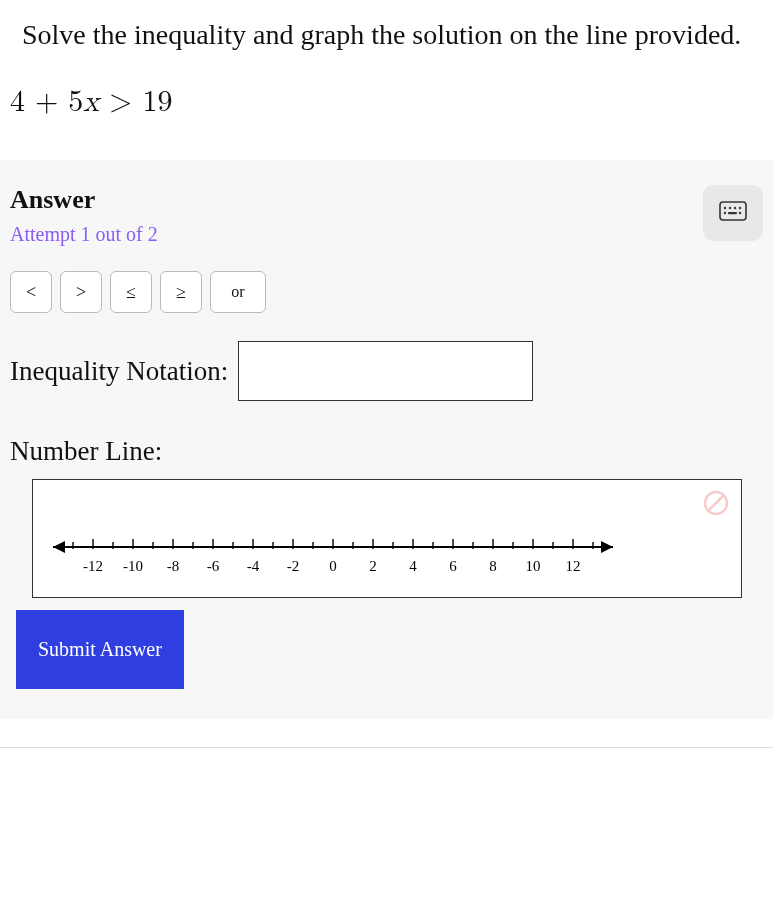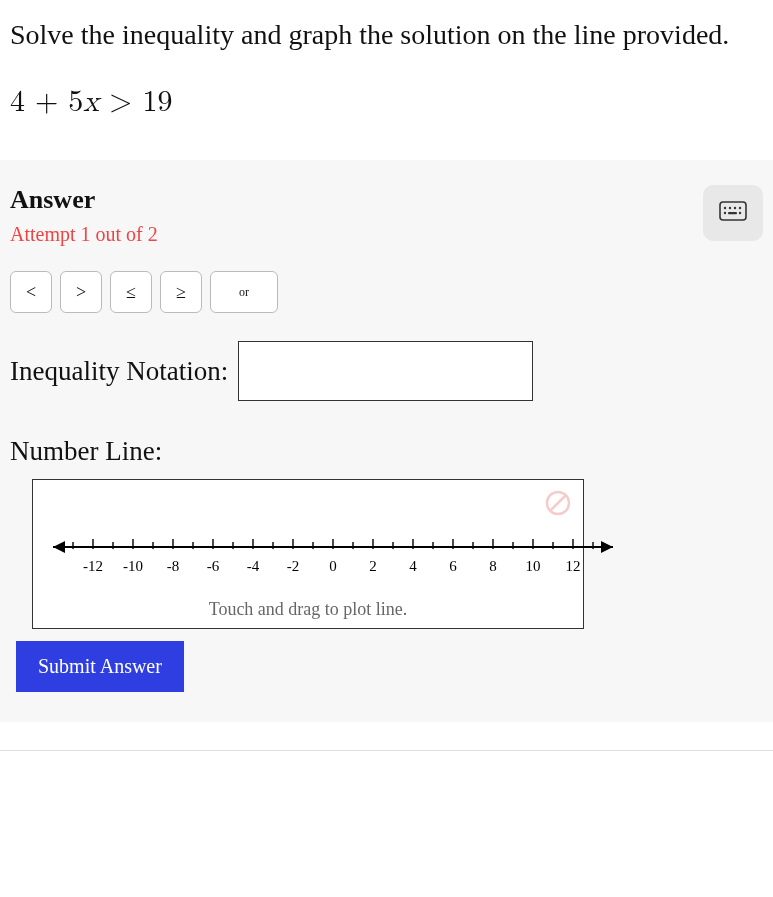--- a/index.html
+++ b/index.html
@@ -9,21 +9,21 @@
       color: #111;
       width: 773px;
     }
     .question-area {
       padding: 0 10px;
       background: #fff;
     }
     .question-text {
       font-size: 28px;
       line-height: 1.4;
-      margin: 15px 0 25px 0;
+      margin: 15px 0 25px 12px;
     }
     .equation {
       font-family: 'Latin Modern Math', 'Cambria Math', Georgia, serif;
       font-size: 30px;
       text-align: left;
       margin: 30px 0 40px 0;
     }
     .equation .x { font-style: italic; }
     .answer-section {
       background: #f7f7f7;
@@ -45,42 +45,42 @@
       background: #e8e8e8;
       border-radius: 10px;
       display: flex;
       align-items: center;
       justify-content: center;
       cursor: pointer;
     }
     .keyboard-btn svg { width: 28px; height: 20px; }
     .attempt-text {
       font-size: 20px;
-      color: #ef4444;
+      color: #8b5cf6;
       margin-top: 8px;
       margin-bottom: 25px;
     }
     .op-buttons {
       display: flex;
       gap: 8px;
       margin-bottom: 28px;
     }
     .op-btn {
       width: 42px;
       height: 42px;
       border: 1px solid #bbb;
       border-radius: 6px;
       background: #fff;
       display: flex;
       align-items: center;
       justify-content: center;
       font-size: 18px;
       cursor: pointer;
     }
-    .op-btn.or-btn { width: 68px; font-size: 12px; font-family: Georgia, serif; }
+    .op-btn.or-btn { width: 56px; font-size: 16px; font-family: Georgia, serif; }
     .inequality-row {
       display: flex;
       align-items: center;
       gap: 10px;
       margin-bottom: 35px;
     }
     .inequality-label {
       font-size: 27px;
     }
     .inequality-input {
@@ -89,21 +89,21 @@
       border: 1px solid #333;
       background: #fff;
       font-size: 20px;
       padding: 0 10px;
     }
     .numberline-label {
       font-size: 27px;
       margin-bottom: 12px;
     }
     .numberline-box {
-      width: 552px;
+      width: 710px;
       border: 1px solid #333;
       background: #fff;
       margin-left: 22px;
       padding: 18px 12px 8px 12px;
       position: relative;
     }
     .clear-icon {
       position: absolute;
       top: 10px;
       right: 12px;
@@ -120,21 +120,21 @@
       font-size: 18px;
       color: #666;
       margin-top: 10px;
     }
     .submit-btn {
       background: #2f3ee0;
       color: #fff;
       font-size: 20px;
       font-family: Georgia, serif;
       border: none;
-      padding: 14px 22px;
+      padding: 28px 22px;
       margin-top: 12px;
       margin-left: 6px;
       cursor: pointer;
     }
     .footer-line {
       border-top: 1px solid #ddd;
       margin-top: 28px;
       height: 20px;
       background: #fff;
     }
@@ -239,19 +239,18 @@
           <text x="448" y="38" text-anchor="middle" font-size="15" font-family="Georgia, serif" fill="#000">8</text>
           <line x1="468" y1="9" x2="468" y2="16" stroke="#000" stroke-width="1.4"></line>
           <line x1="488" y1="6" x2="488" y2="16" stroke="#000" stroke-width="1.4"></line>
           <text x="488" y="38" text-anchor="middle" font-size="15" font-family="Georgia, serif" fill="#000">10</text>
           <line x1="508" y1="9" x2="508" y2="16" stroke="#000" stroke-width="1.4"></line>
           <line x1="528" y1="6" x2="528" y2="16" stroke="#000" stroke-width="1.4"></line>
           <text x="528" y="38" text-anchor="middle" font-size="15" font-family="Georgia, serif" fill="#000">12</text>
           <line x1="548" y1="9" x2="548" y2="16" stroke="#000" stroke-width="1.4"></line>
         </svg>
     </div>
-    <div class="touch-hint">Touch and drag to plot line.</div>
   </div>
 
   <button class="submit-btn">Submit Answer</button>
 </div>
 
 <div class="footer-line"></div>
 
 </body></html>

